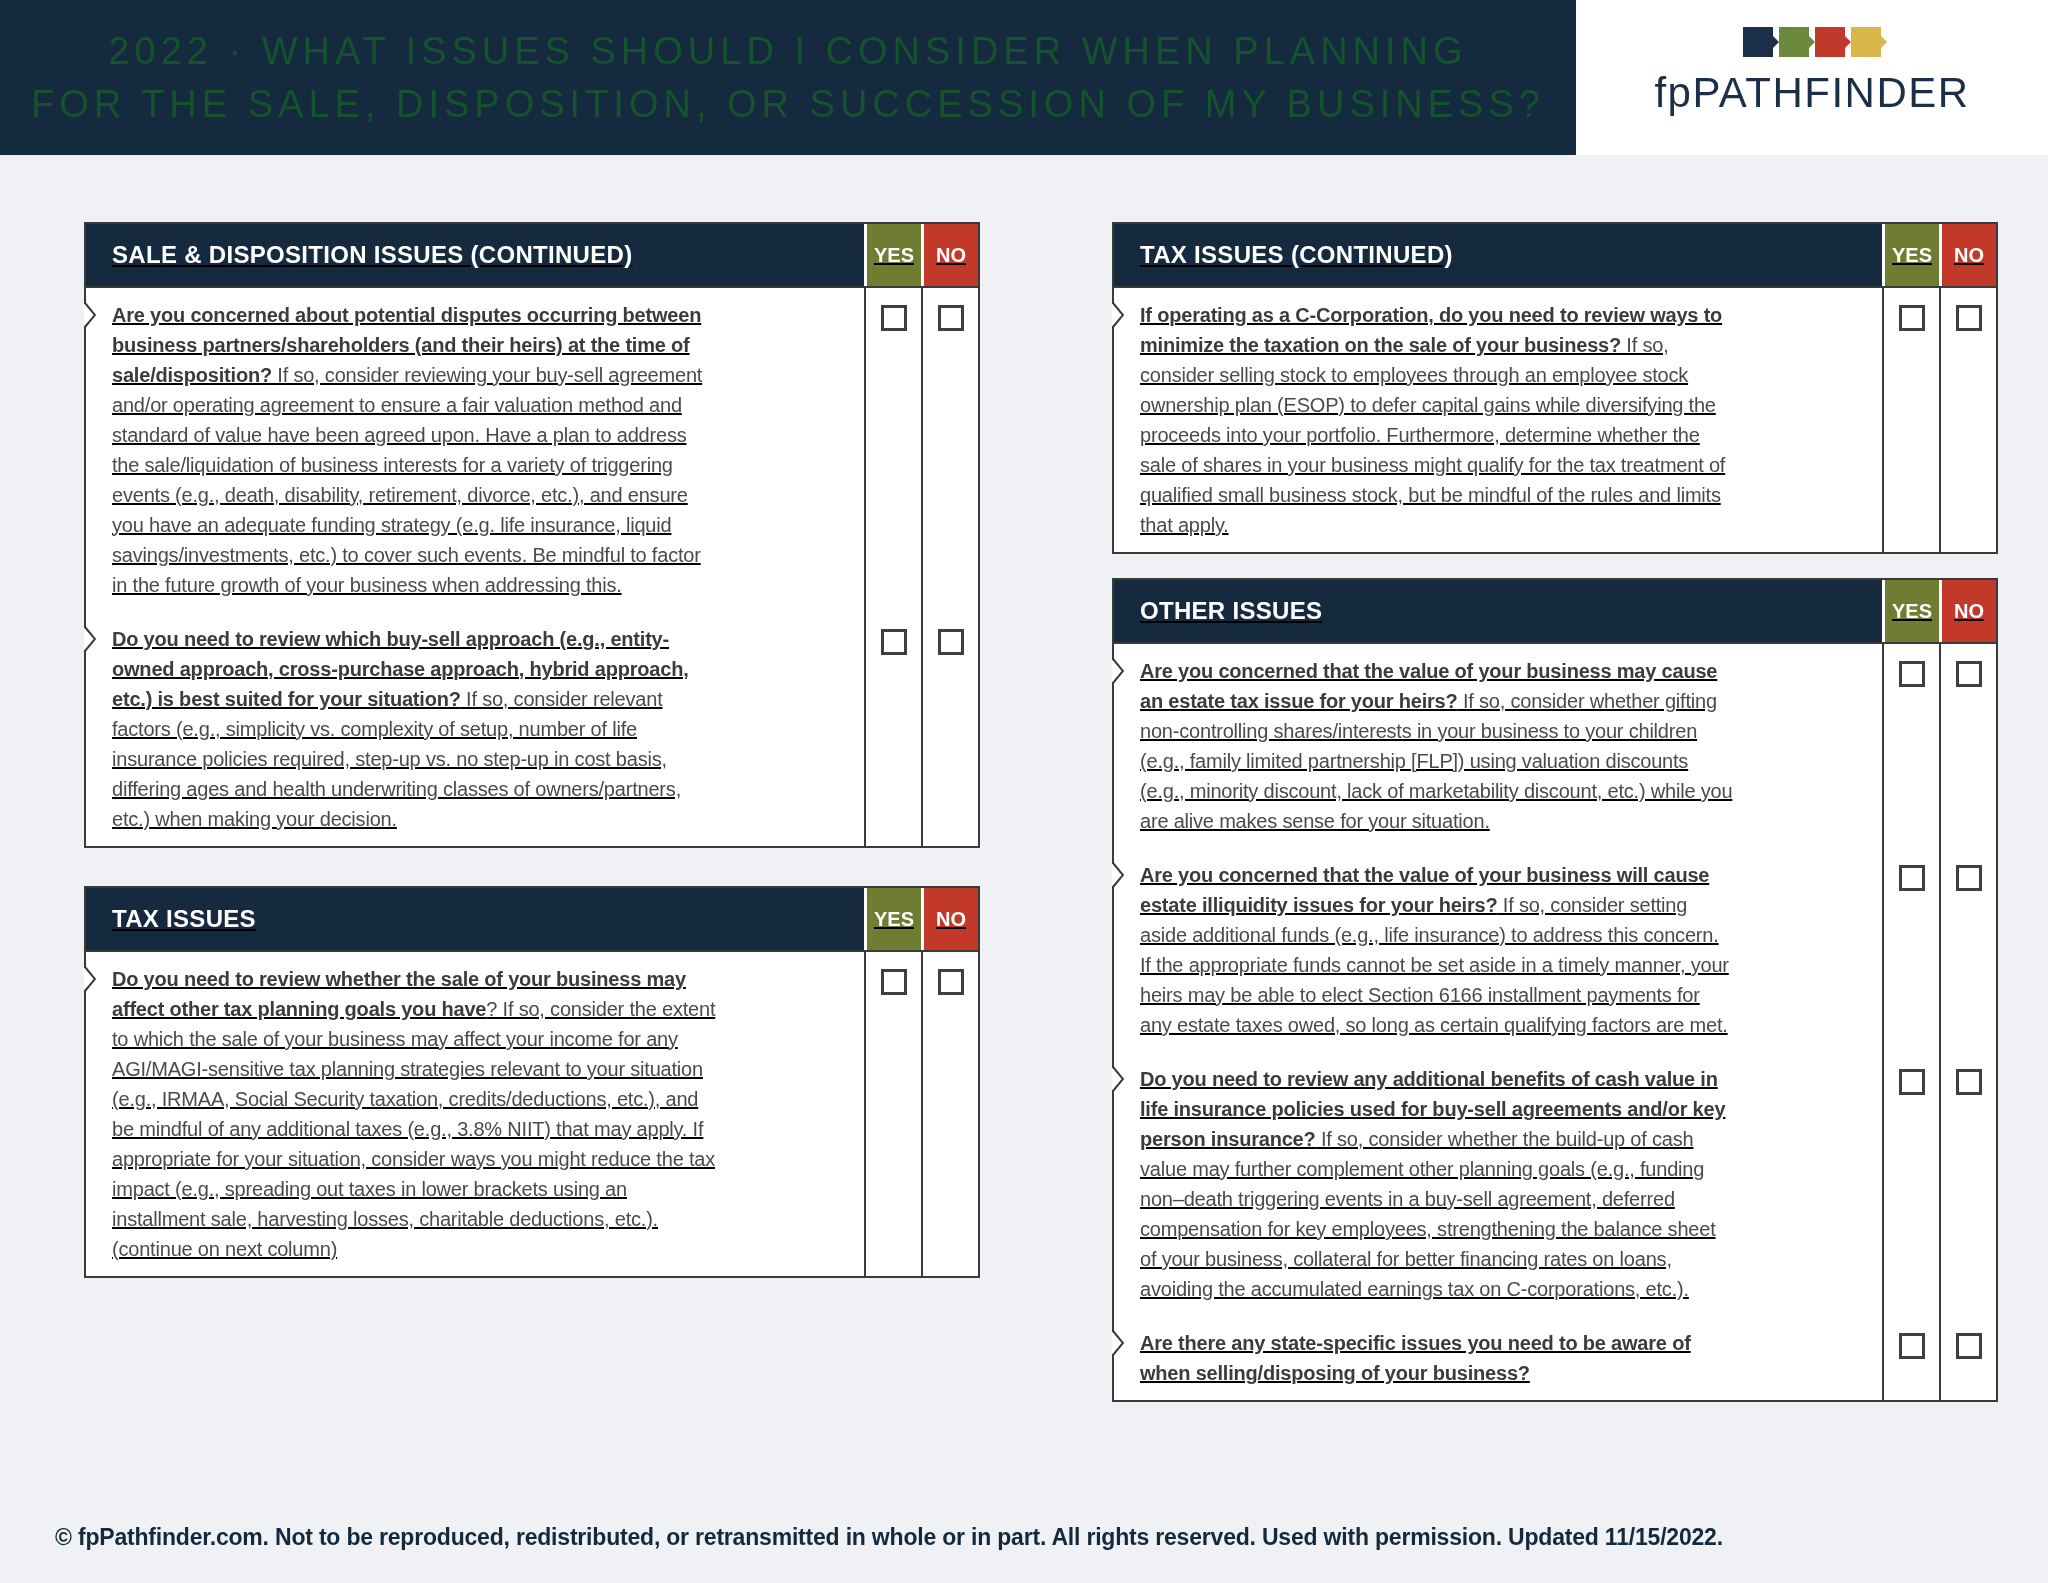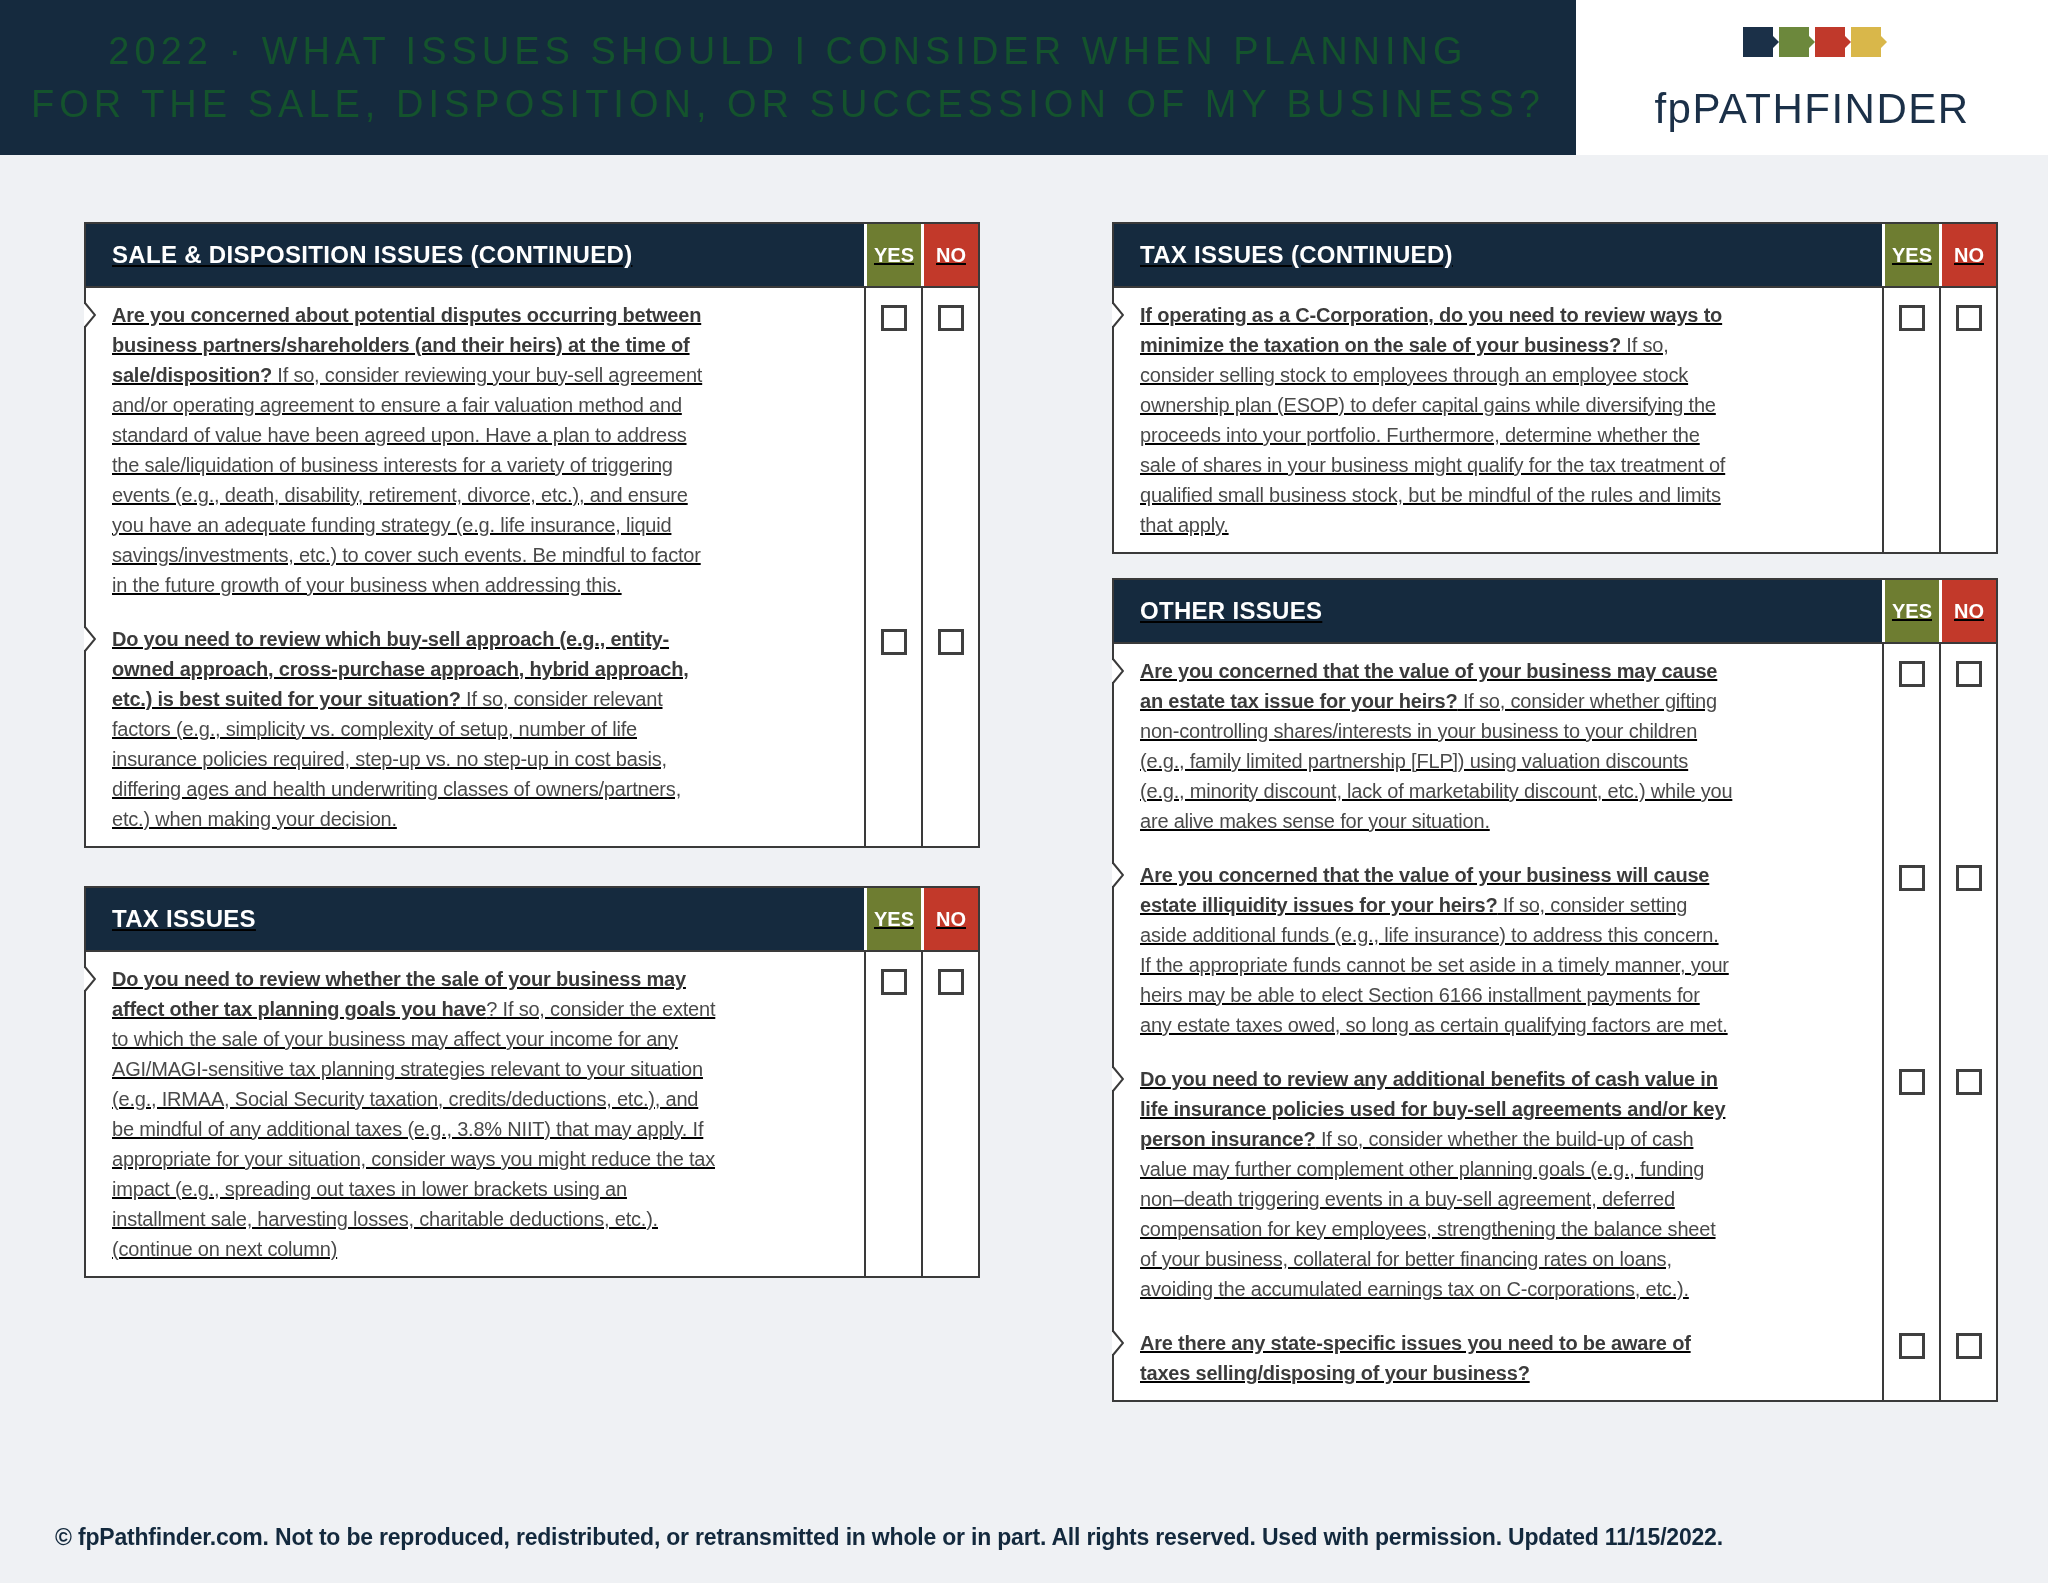--- a/index.html
+++ b/index.html
@@ -8,21 +8,21 @@
     background:#eff1f4; font-family:"Liberation Sans", sans-serif;
   }
   
   .banner{position:absolute;left:0;top:0;width:1576px;height:155px;background:#152a3e;}
   .banner-arrow{position:absolute;left:1576px;top:64px;width:0;height:0;
     border-top:14px solid transparent;border-bottom:14px solid transparent;border-left:15px solid #152a3e;}
   .title-wrap{position:absolute;left:0;top:0;width:1576px;height:155px;
     display:flex;flex-direction:column;justify-content:center;align-items:center;
     color:#14532d;font-weight:300;font-size:38px;letter-spacing:5px;line-height:53px;white-space:nowrap;}
   .logo-block{position:absolute;left:1576px;top:0;width:472px;height:155px;background:#ffffff;
-    display:flex;flex-direction:column;align-items:center;gap:16px;}
+    display:flex;flex-direction:column;align-items:center;}
   .logo-squares{margin-top:27px;display:flex;gap:6px;}
   .sq{position:relative;width:30px;height:30px;}
   .sq::after{content:"";position:absolute;left:100%;top:9px;width:0;height:0;
     border-top:6px solid transparent;border-bottom:6px solid transparent;border-left:6px solid;}
   .sq-navy{background:#1b3048;}  .sq-navy::after{border-left-color:#1b3048;}
   .sq-olive{background:#6c883c;} .sq-olive::after{border-left-color:#6c883c;}
   .sq-red{background:#c0392b;}   .sq-red::after{border-left-color:#c0392b;}
   .sq-gold{background:#d9b74a;}  .sq-gold::after{border-left-color:#d9b74a;}
   .wordmark{margin-top:12px;color:#1b3048;font-size:42px;font-weight:300;letter-spacing:1.5px;white-space:nowrap;}
   
@@ -217,21 +217,21 @@
         <div class="cb-cell">
             <span class="checkbox"></span>
           </div>
       </div>
       <div class="q-row">
         <div class="q-cell">
           <span class="q-marker"><svg width="12" height="28" viewBox="0 0 12 28">
                 <rect x="0" y="3" width="3" height="22" fill="#ffffff"></rect>
                 <path d="M1 2 L11 14 L1 26" fill="#ffffff" stroke="#3a3a3a" stroke-width="2"></path>
               </svg></span>
-          <span class="q-bold">Are there any state-specific issues you need to be aware of taxes selling/disposing of your business?</span><span></span>
+          <span class="q-bold">Are there any state-specific issues you need to be aware of when selling/disposing of your business?</span><span></span>
         </div>
         <div class="cb-cell">
             <span class="checkbox"></span>
           </div>
         <div class="cb-cell">
             <span class="checkbox"></span>
           </div>
       </div>
     </div>
   </div>

